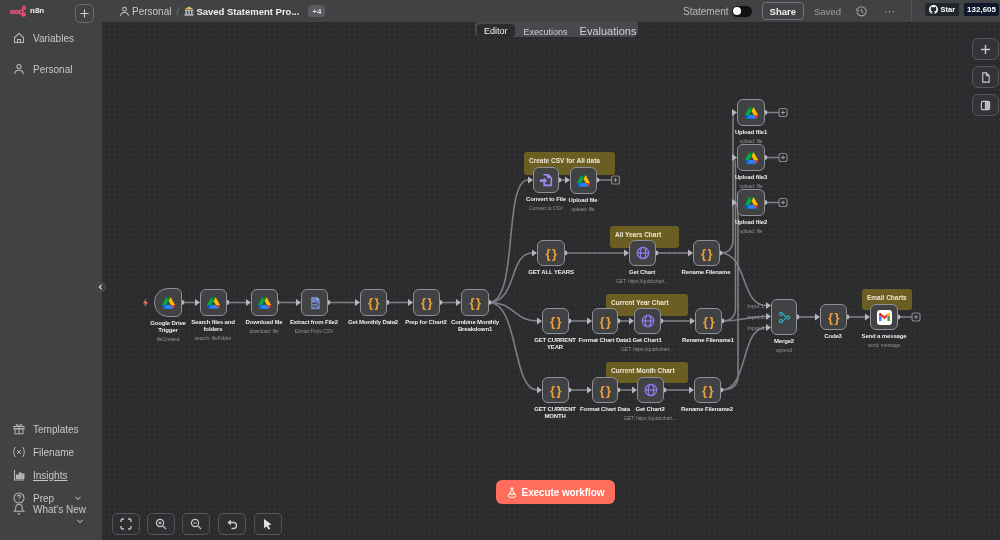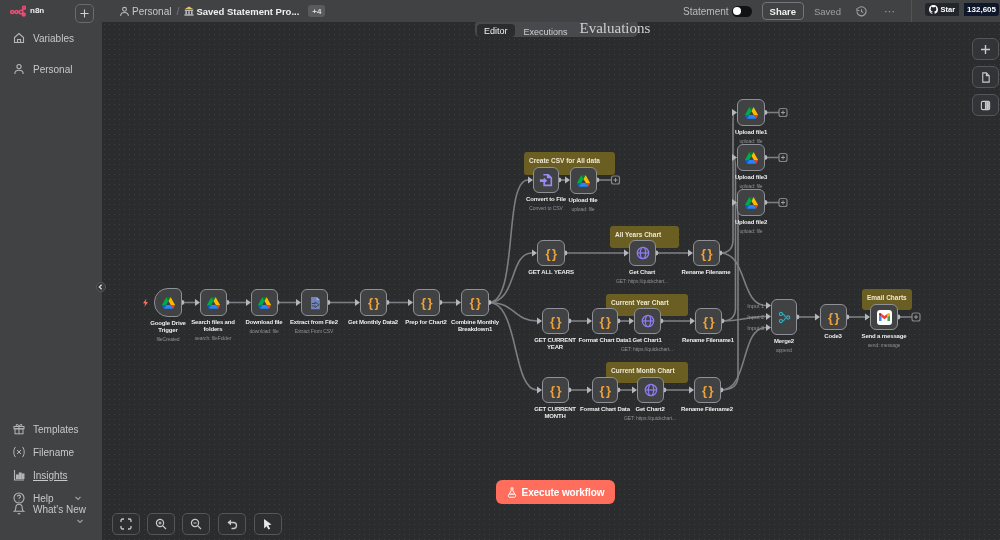--- a/index.html
+++ b/index.html
@@ -382,21 +382,21 @@
           <path fill="#00832d" d="m43.65 25 13.75-23.8c-1.35-.8-2.9-1.2-4.5-1.2h-18.5c-1.6 0-3.15.45-4.5 1.2z"></path>
           <path fill="#2684fc" d="m59.8 53h-32.3l-13.75 23.8c1.35.8 2.9 1.2 4.5 1.2h50.8c1.6 0 3.15-.45 4.5-1.2z"></path>
           <path fill="#ffba00" d="m73.4 26.5-12.7-22c-.8-1.4-1.95-2.5-3.3-3.3l-13.75 23.8 16.15 28h27.45c0-1.55-.4-3.1-1.2-4.5z"></path>
         </g>
       </defs>
     </svg>
 
   <div style="position:absolute;left:475px;top:20px;width:163px;height:17px;background:#48494c;border-radius:5px;z-index:5;display:flex;align-items:flex-end;padding:0 2px;">
     <div style="background:#2b2c2e;border-radius:4px;height:13px;display:flex;align-items:center;padding:0 7px;color:#f2f2f4;font-size:9px;">Editor</div>
     <div style="padding:0 9px;color:#cfcfd2;font-size:9px;">Executions</div>
-    <div style="padding:0 3px;color:#cfcfd2;font-size:15px;font-family:Liberation Serif, serif;">Evaluations</div>
+    <div style="padding:0 3px;color:#cfcfd2;font-size:11px;">Evaluations</div>
   </div>
 
   <div class="ctrlbtn" style="left:972px;top:38px;">
       <svg width="11" height="11" viewBox="0 0 11 11" stroke="#c9cacd" stroke-width="1.4">
         <path d="M5.5,1v9M1,5.5h9"></path>
       </svg>
     </div>
   <div class="ctrlbtn" style="left:972px;top:66px;">
       <svg width="11" height="11" viewBox="0 0 12 12" stroke="#c9cacd" stroke-width="1.2" fill="none">
         <path d="M3,1h4l3,3v7h-7z"></path>
@@ -548,21 +548,21 @@
         <rect x="9.1" y="5" width="1.8" height="4.5" fill="#b5b6b9"></rect>
       </svg>
       <span>Insights</span>
     </div>
   <div class="sbitem" style="top:492px;">
       <svg width="12" height="12" viewBox="0 0 12 12" stroke="#b5b6b9" stroke-width="1.1" fill="none">
         <circle cx="6" cy="6" r="5"></circle>
         <path d="M4.5,4.6c0-2 3-2 3,0 0,1-1.5,1-1.5,2.2"></path>
         <circle cx="6" cy="8.9" r="0.5" fill="#b5b6b9" stroke="none"></circle>
       </svg>
-      <span>Help</span>
+      <span>Prep</span>
     </div>
   <div class="sbitem" style="top:503px;">
       <svg width="12" height="12" viewBox="0 0 12 12" stroke="#b5b6b9" stroke-width="1.1" fill="none">
         <path d="M6,1.2c-2,0-3.2,1.5-3.2,3.3 0,3-1.3,3.8-1.3,3.8h9s-1.3-0.8-1.3-3.8C9.2,2.7 8,1.2 6,1.2z M5,10.2a1.1,1.1 0 0 0 2,0"></path>
       </svg>
       <span>What's New</span>
     </div>
   <svg style="position:absolute;left:74px;top:494px;z-index:11;" width="8" height="8" viewBox="0 0 8 8" stroke="#9c9da0" stroke-width="1.2" fill="none">
       <path d="M1.5,3l2.5,2.5L6.5,3"></path>
     </svg>

